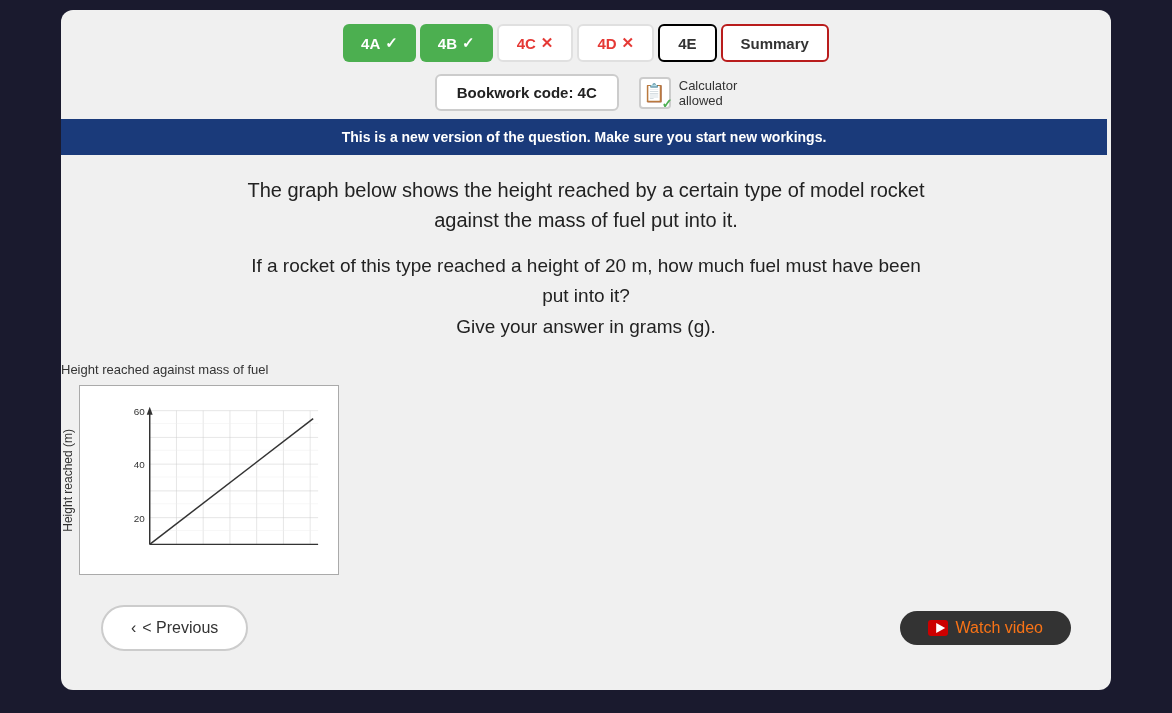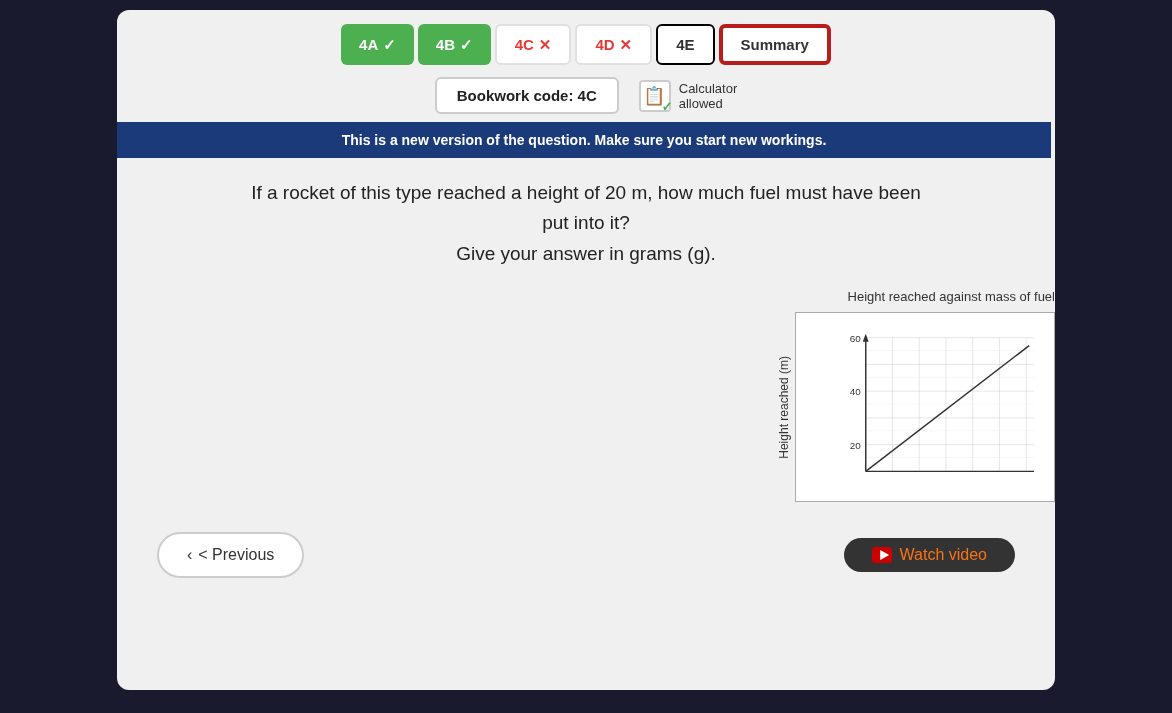--- a/index.html
+++ b/index.html
@@ -16,21 +16,21 @@
       width: 1172px;
       min-height: 713px;
       display: flex;
       justify-content: center;
       align-items: flex-start;
       padding: 10px;
     }
     .main-card {
       background: #f0f0f0;
       border-radius: 12px;
-      width: 938px;
+      width: 1050px;
       min-height: 680px;
       padding: 0 0 30px 0;
       position: relative;
     }
     
     .tabs-bar {
       display: flex;
       justify-content: center;
       gap: 4px;
       padding: 14px 0 12px 0;
@@ -57,21 +57,21 @@
       border: 2px solid #e0e0e0;
     }
     .tab-neutral {
       background: white;
       color: #333;
       border: 2px solid #000000;
     }
     .tab-summary {
       background: white;
       color: #333;
-      border: 4px solid #b91c1c;
+      border: 2px solid #b91c1c;
     }
     .cross-icon { color: #e53935; }
 
     
     .info-row {
       display: flex;
       justify-content: center;
       align-items: center;
       gap: 20px;
       margin-bottom: 8px;
@@ -139,21 +139,21 @@
     .question-sub {
       font-size: 19px;
       color: #222;
       line-height: 1.6;
     }
 
     
     .graph-section {
       display: flex;
       flex-direction: column;
-      align-items: flex-end;
+      align-items: flex-start;
       margin-bottom: 20px;
     }
     .graph-title {
       font-size: 13px;
       color: #333;
       margin-bottom: 8px;
       font-weight: normal;
     }
     .graph-wrapper {
       display: flex;
@@ -286,20 +286,24 @@
           <div>allowed</div>
         </div>
       </div>
     </div>
 
     <div class="blue-banner">
       <span>This is a new version of the question. Make sure you start new workings.</span>
     </div>
 
     <div class="question-area">
+      <div class="question-text">
+        <span>The graph below shows the height reached by a certain type of model rocket</span><br>
+        <span>against the mass of fuel put into it.</span>
+      </div>
       <div class="question-sub">
         <span>If a rocket of this type reached a height of 20 m, how much fuel must have been</span><br>
         <span>put into it?</span><br>
         <span>Give your answer in grams (g).</span>
       </div>
     </div>
 
     <div class="graph-section">
       <div class="graph-title">Height reached against mass of fuel</div>
       <div class="graph-wrapper">

